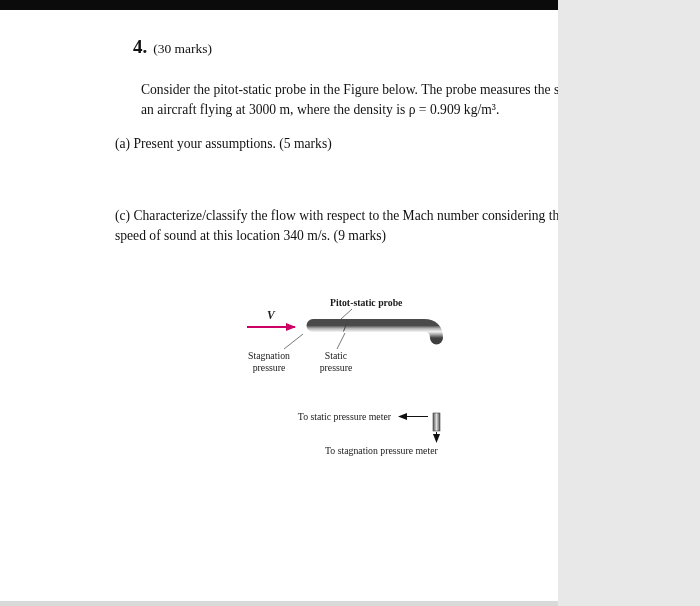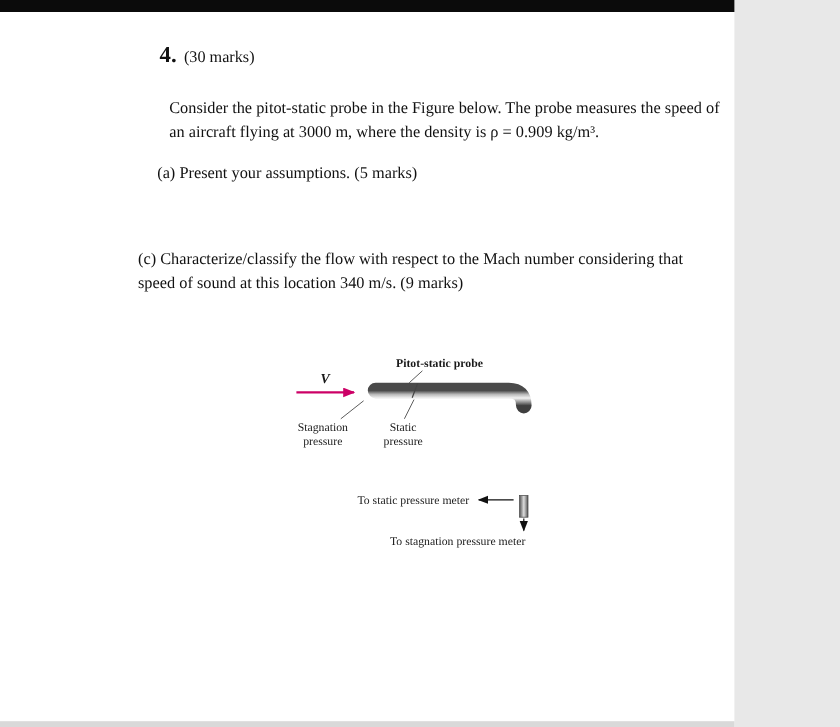--- a/index.html
+++ b/index.html
@@ -1,18 +1,18 @@
 <!DOCTYPE html>
 <html><head>
 <meta charset="utf-8">
 <style>
   html, body { margin: 0; padding: 0; background: #e8e8e8; }
   .page {
     position: relative;
-    width: 612px;
+    width: 558px;
     height: 606px;
     background: #ffffff;
     font-family: "Liberation Serif", serif;
     color: #111;
     overflow: hidden;
   }
   .topbar {
     position: absolute;
     top: 0; left: 0;
     width: 700px; height: 10px;
@@ -35,21 +35,21 @@
     margin-right: 6px;
   }
   .para {
     position: absolute;
     left: 115px;
     width: 472px;
     font-size: 13.6px;
     line-height: 1.47;
   }
   .para-intro { top: 80px; margin-left: 26px; }
-  .para-a { top: 134px; margin-left: 16px; }
+  .para-a { top: 134px; }
   .para-b { top: 161px; }
   .para-c { top: 206px; }
   .figure-svg {
     position: absolute;
     left: 230px;
     top: 290px;
   }
   .fig-text {
     font-family: "Liberation Serif", serif;
     font-size: 9.8px;

